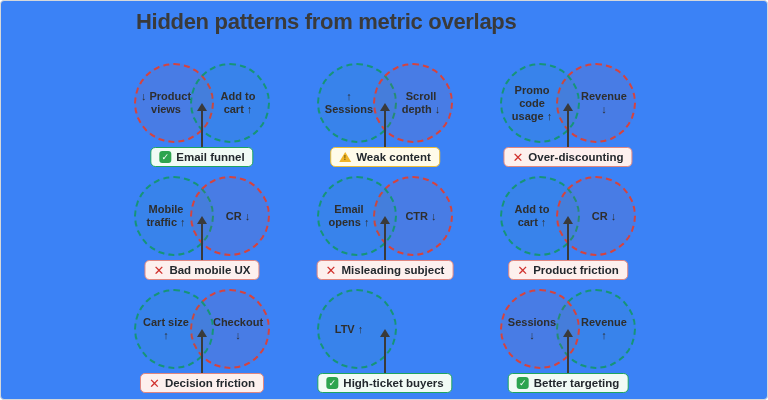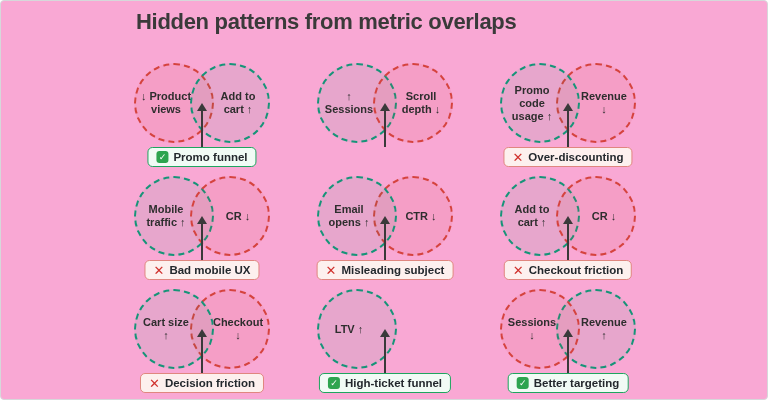--- a/index.html
+++ b/index.html
@@ -1,21 +1,21 @@
 <!DOCTYPE html>
 <html><head>
 <meta charset="utf-8">
 <style>
   * { margin:0; padding:0; box-sizing:border-box; }
   html,body { width:768px; height:400px; background:#fff; }
   body { font-family:"Liberation Sans","DejaVu Sans",sans-serif; }
 
   .canvas {
     width:768px; height:400px;
-    background:#f9a8d4;
+    background:#3b82f6;
     border:1px solid #d6d8da;
     border-radius:4px;
     overflow:hidden;
     position:relative;
   }
 
   .page-title {
     margin:6px 0 0 135px;
     font-size:22px;
     line-height:30px;
@@ -127,37 +127,43 @@
       <div class="circle right pos">
         <span class="circle-label">Add to cart ↑</span>
       </div>
     </div>
     <div class="arrow">
       <span class="arrow-head"></span>
       <span class="arrow-line"></span>
     </div>
     <div class="tag good">
       <span class="tag-icon check-ic">✓</span>
-      <span class="tag-label">Promo funnel</span>
+      <span class="tag-label">Email funnel</span>
     </div>
   </div>
 
   <div class="cell">
     <div class="venn">
       <div class="circle left pos">
         <span class="circle-label">↑ Sessions</span>
       </div>
       <div class="circle right neg">
         <span class="circle-label">Scroll depth ↓</span>
       </div>
     </div>
     <div class="arrow">
       <span class="arrow-head"></span>
       <span class="arrow-line"></span>
     </div>
+    <div class="tag warn">
+      <span class="tag-icon warn-tri">
+            <i class="excl">!</i>
+          </span>
+      <span class="tag-label">Weak content</span>
+    </div>
   </div>
 
   <div class="cell">
     <div class="venn">
       <div class="circle right neg">
         <span class="circle-label">Revenue ↓</span>
       </div>
       <div class="circle left pos">
         <span class="circle-label">Promo code usage ↑</span>
       </div>
@@ -218,21 +224,21 @@
       <div class="circle right neg">
         <span class="circle-label">CR ↓</span>
       </div>
     </div>
     <div class="arrow">
       <span class="arrow-head"></span>
       <span class="arrow-line"></span>
     </div>
     <div class="tag bad">
       <span class="tag-icon cross-ic">✕</span>
-      <span class="tag-label">Checkout friction</span>
+      <span class="tag-label">Product friction</span>
     </div>
   </div>
 
   <div class="cell">
     <div class="venn">
       <div class="circle right neg">
         <span class="circle-label">Checkout ↓</span>
       </div>
       <div class="circle left pos">
         <span class="circle-label">Cart size ↑</span>
@@ -253,21 +259,21 @@
       <div class="circle left pos">
         <span class="circle-label">LTV ↑</span>
       </div>
     </div>
     <div class="arrow">
       <span class="arrow-head"></span>
       <span class="arrow-line"></span>
     </div>
     <div class="tag good">
       <span class="tag-icon check-ic">✓</span>
-      <span class="tag-label">High-ticket funnel</span>
+      <span class="tag-label">High-ticket buyers</span>
     </div>
   </div>
 
   <div class="cell">
     <div class="venn">
       <div class="circle right pos">
         <span class="circle-label">Revenue ↑</span>
       </div>
       <div class="circle left neg">
         <span class="circle-label">Sessions ↓</span>

